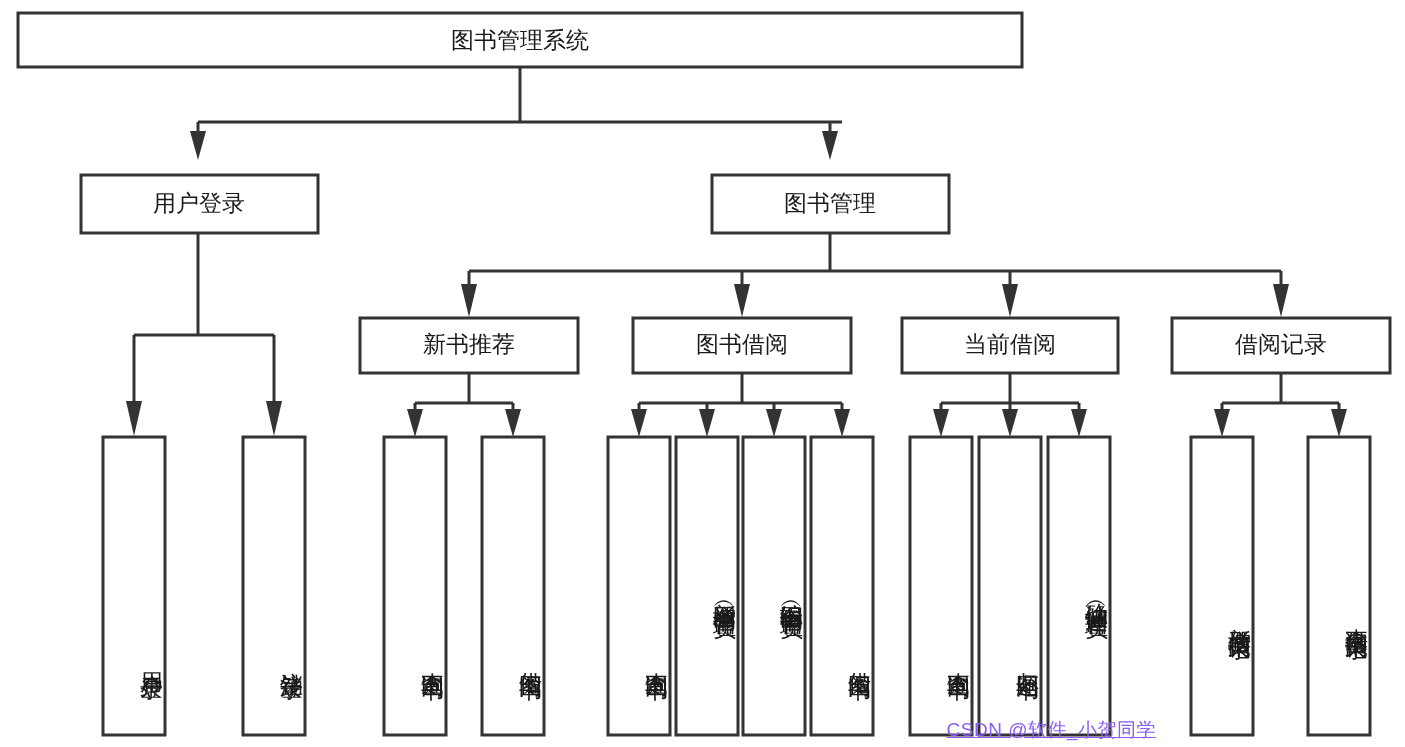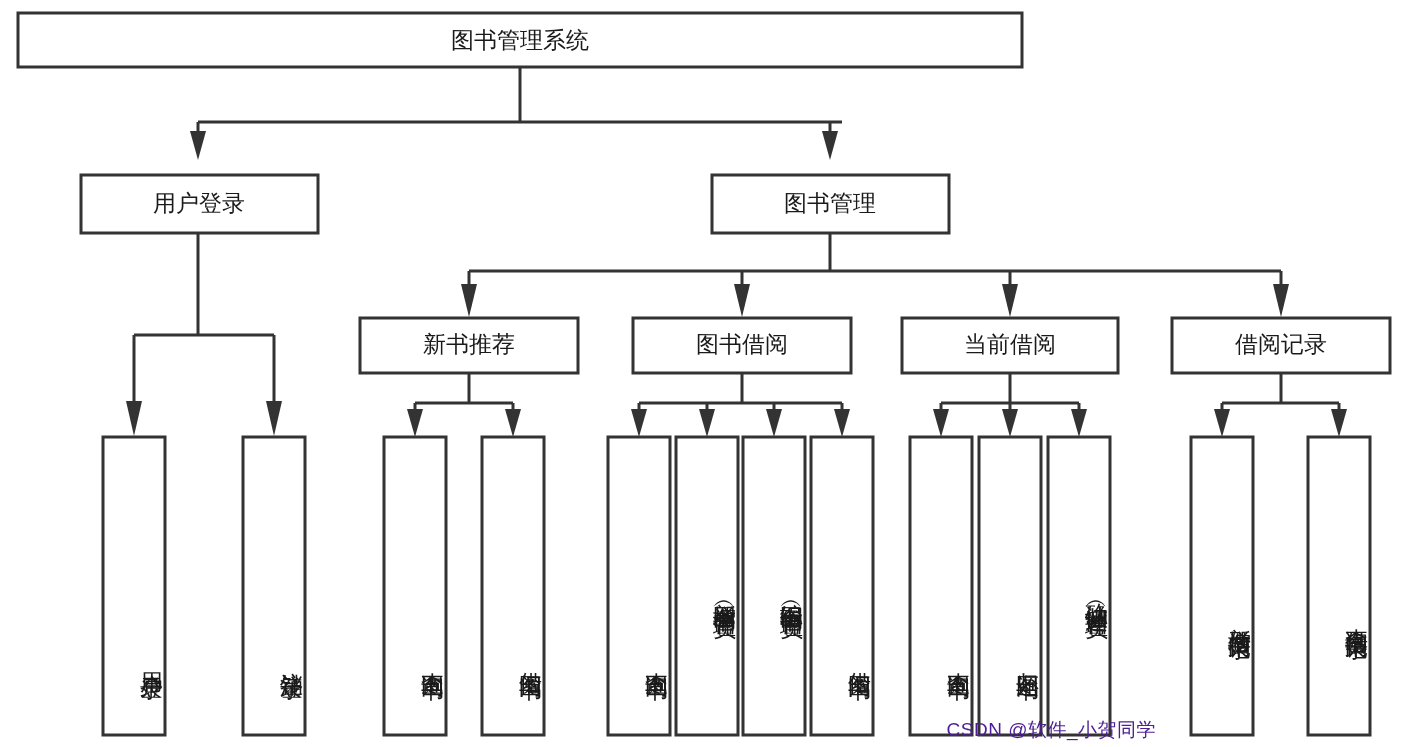--- a/index.html
+++ b/index.html
@@ -64,23 +64,24 @@
     display: flex;
     align-items: flex-start;
     justify-content: center;
   }
   .watermark {
     position: absolute;
     right: 8px;
     bottom: 4px;
     font-family: "Liberation Sans", "DejaVu Sans", sans-serif;
     font-size: 19px;
-    color: #4c1d95;
+    color: #8b5cf6;
     letter-spacing: 0.5px;
     user-select: none;
+    text-decoration: underline;
   }
 </style>
 </head>
 <body>
 
 <div id="diagram-root">
 
   <svg id="flow-svg" viewBox="0 0 1405 747">
 
     <g>

